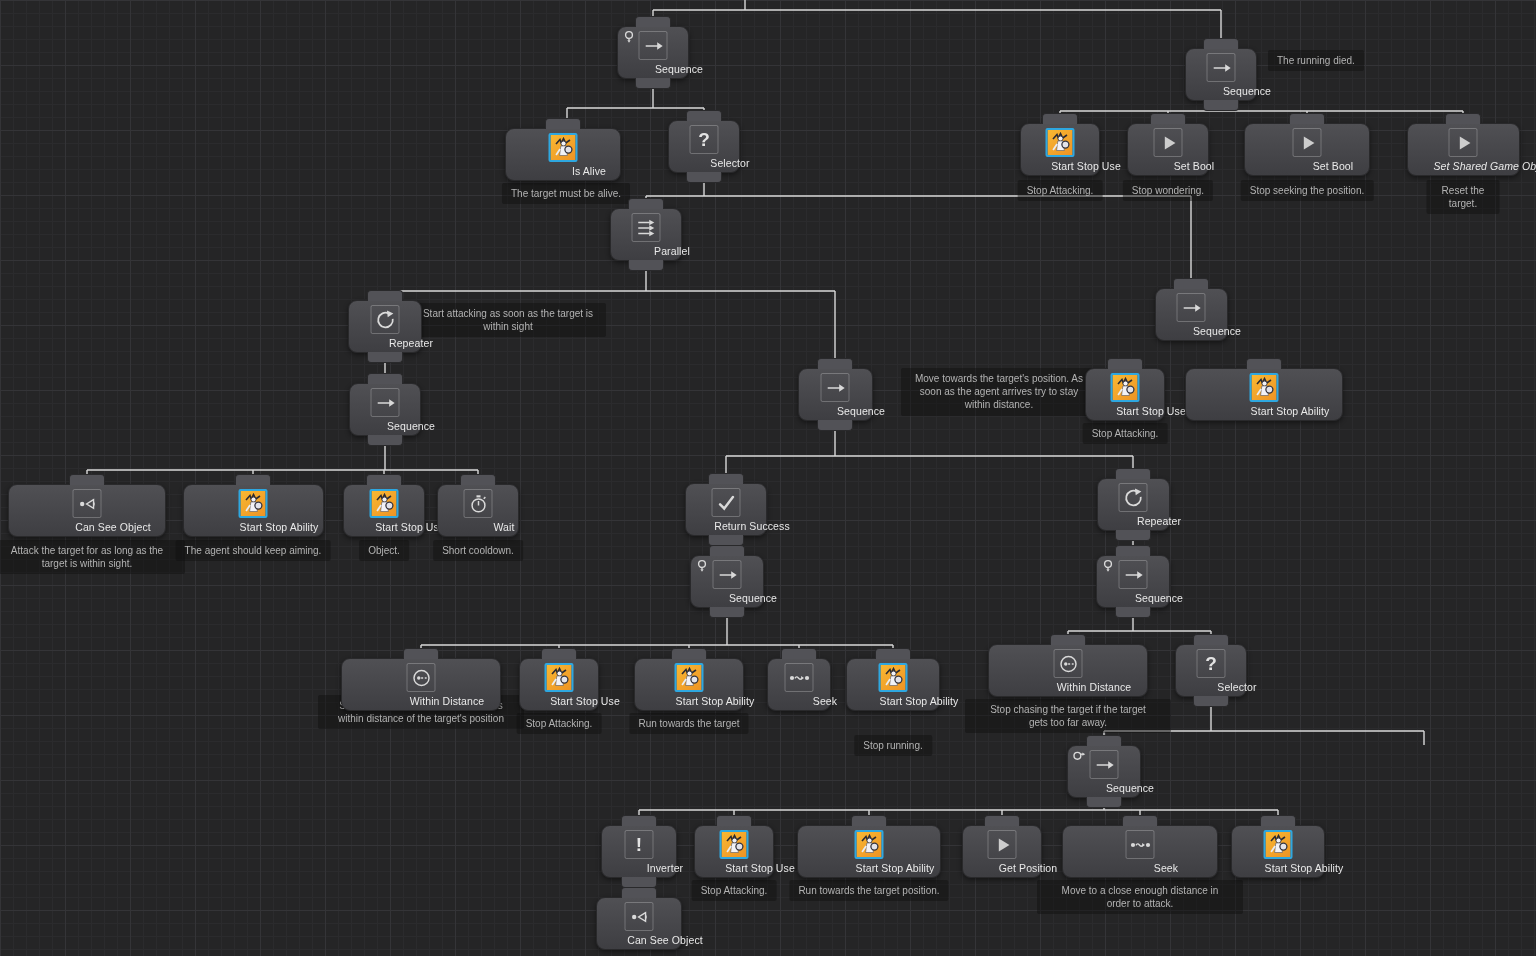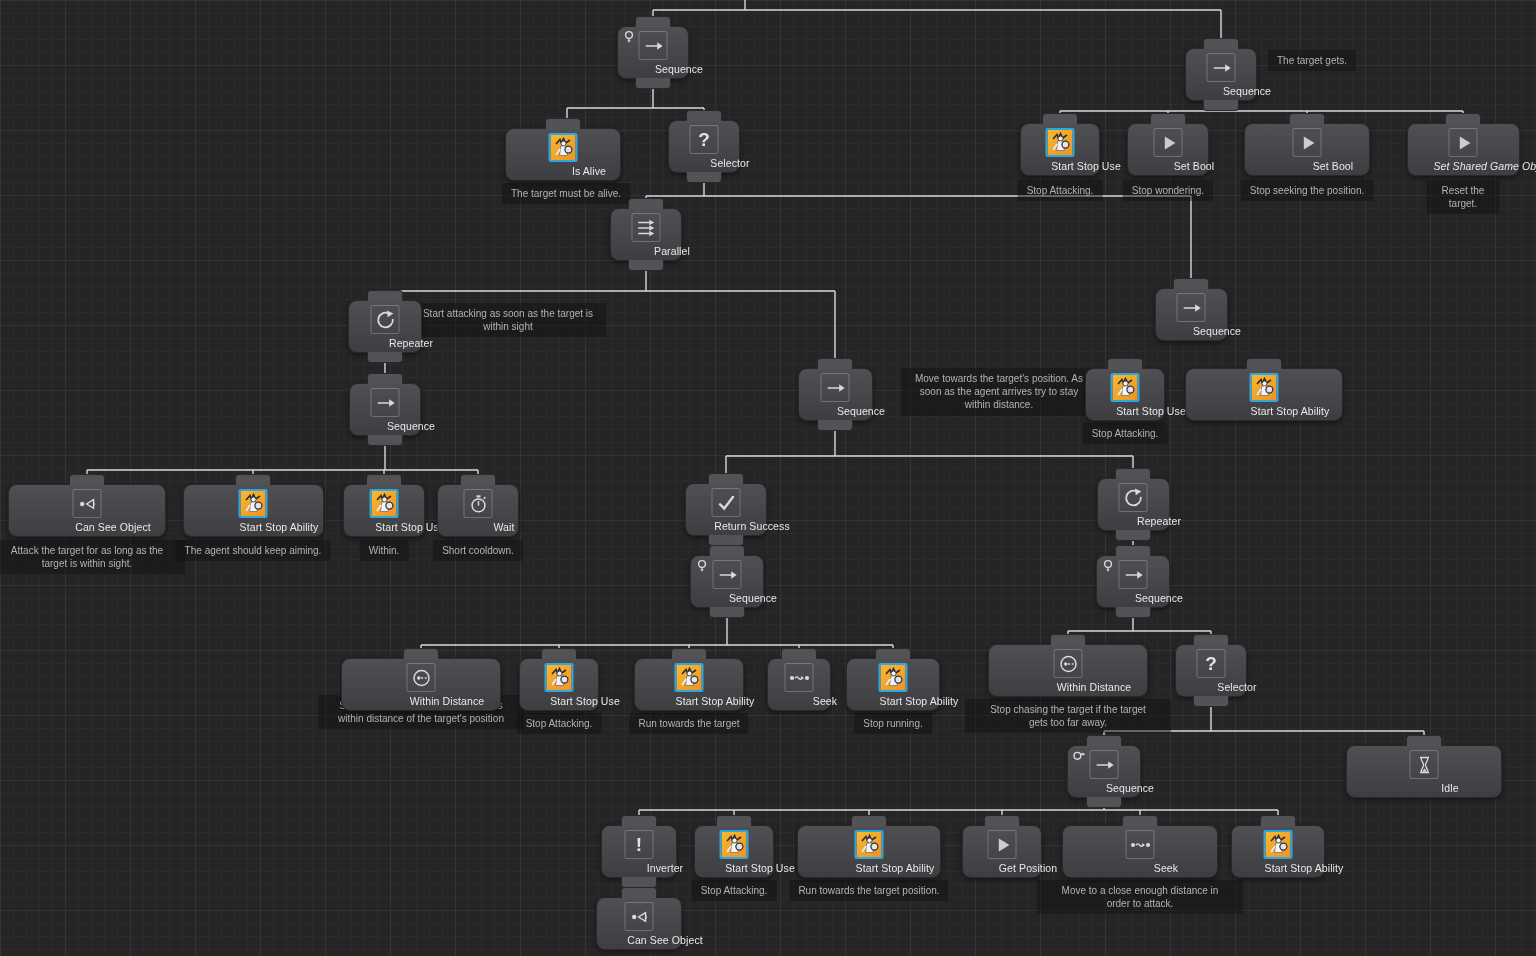--- a/index.html
+++ b/index.html
@@ -390,32 +390,20 @@
         </svg>
       </div>
       <div class="icon-box">
         <svg viewBox="0 0 24 24">
           <line x1="3.5" y1="12" x2="17" y2="12" stroke="#d9d9d9" stroke-width="1.7"></line>
           <polygon points="16,8 22,12 16,16" fill="#d9d9d9"></polygon>
         </svg>
       </div>
       <div class="node-label">Sequence</div>
     </div>
-    <div class="node" style="left: 1346px; top: 745px; width: 156px;">
-      <div class="tab top"></div>
-      <div class="icon-box">
-        <svg viewBox="0 0 24 24">
-          <line x1="7" y1="3.8" x2="17" y2="3.8" stroke="#d9d9d9" stroke-width="1.6"></line>
-          <line x1="7" y1="20.2" x2="17" y2="20.2" stroke="#d9d9d9" stroke-width="1.6"></line>
-          <path d="M8.3,3.8 C8.3,8 11,9.6 11,12 C11,14.4 8.3,16 8.3,20.2 M15.7,3.8 C15.7,8 13,9.6 13,12 C13,14.4 15.7,16 15.7,20.2" fill="none" stroke="#d9d9d9" stroke-width="1.4"></path>
-          <polygon points="9.6,19.3 14.4,19.3 12,15.6" fill="#d9d9d9"></polygon>
-        </svg>
-      </div>
-      <div class="node-label">Idle</div>
-    </div>
     <div class="node" style="left: 601px; top: 825px; width: 76px;">
       <div class="tab top"></div>
       <div class="tab bottom"></div>
       <div class="icon-box">
         <span class="icon-text">!</span>
       </div>
       <div class="node-label">Inverter</div>
     </div>
     <div class="node" style="left: 694px; top: 825px; width: 80px;">
       <div class="tab top"></div>
@@ -521,38 +509,38 @@
     </div>
     <div class="node" style="left: 1406.5px; top: 123px; width: 113px; font-style: italic;">
       <div class="tab top"></div>
       <div class="icon-box">
         <svg viewBox="0 0 24 24">
           <polygon points="8,4.8 19.6,12 8,19.2" fill="#cdcdcd"></polygon>
         </svg>
       </div>
       <div class="node-label">Set Shared Game Object</div>
     </div>
-    <div class="comment left-align" style="top: 50px; left: 1268px;">The target gets.</div>
+    <div class="comment left-align" style="top: 50px; left: 1268px;">The running died.</div>
     <div class="comment" style="top: 183px; left: 566px; transform: translateX(-50%);">The target must be alive.</div>
     <div class="comment" style="top: 303px; left: 508px; transform: translateX(-50%); width: 178px;">Start attacking as soon as the target is
 within sight</div>
     <div class="comment" style="top: 368px; left: 999px; transform: translateX(-50%); width: 178px;">Move towards the target's position. As
 soon as the agent arrives try to stay
 within distance.</div>
     <div class="comment" style="top: 540px; left: 87px; transform: translateX(-50%); width: 178px;">Attack the target for as long as the
 target is within sight.</div>
     <div class="comment" style="top: 540px; left: 253px; transform: translateX(-50%);">The agent should keep aiming.</div>
-    <div class="comment" style="top: 540px; left: 384px; transform: translateX(-50%);">Within.</div>
+    <div class="comment" style="top: 540px; left: 384px; transform: translateX(-50%);">Object.</div>
     <div class="comment" style="top: 540px; left: 478px; transform: translateX(-50%);">Short cooldown.</div>
     <div class="comment" style="top: 423px; left: 1125px; transform: translateX(-50%);">Stop Attacking.</div>
     <div class="comment" style="top: 695px; left: 421px; transform: translateX(-50%); width: 188px;">Stop seeking as soon as the agent is
 within distance of the target's position</div>
     <div class="comment" style="top: 713px; left: 559px; transform: translateX(-50%);">Stop Attacking.</div>
     <div class="comment" style="top: 713px; left: 689px; transform: translateX(-50%);">Run towards the target</div>
-    <div class="comment" style="top: 713px; left: 893px; transform: translateX(-50%);">Stop running.</div>
+    <div class="comment" style="top: 735px; left: 893px; transform: translateX(-50%);">Stop running.</div>
     <div class="comment" style="top: 699px; left: 1068px; transform: translateX(-50%); width: 188px;">Stop chasing the target if the target
 gets too far away.</div>
     <div class="comment" style="top: 880px; left: 734px; transform: translateX(-50%);">Stop Attacking.</div>
     <div class="comment" style="top: 880px; left: 869px; transform: translateX(-50%);">Run towards the target position.</div>
     <div class="comment" style="top: 880px; left: 1140px; transform: translateX(-50%); width: 188px;">Move to a close enough distance in
 order to attack.</div>
     <div class="comment" style="top: 180px; left: 1060px; transform: translateX(-50%);">Stop Attacking.</div>
     <div class="comment" style="top: 180px; left: 1168px; transform: translateX(-50%);">Stop wondering.</div>
     <div class="comment" style="top: 180px; left: 1307px; transform: translateX(-50%);">Stop seeking the position.</div>
     <div class="comment" style="top: 180px; left: 1463px; transform: translateX(-50%);">Reset the target.</div>

